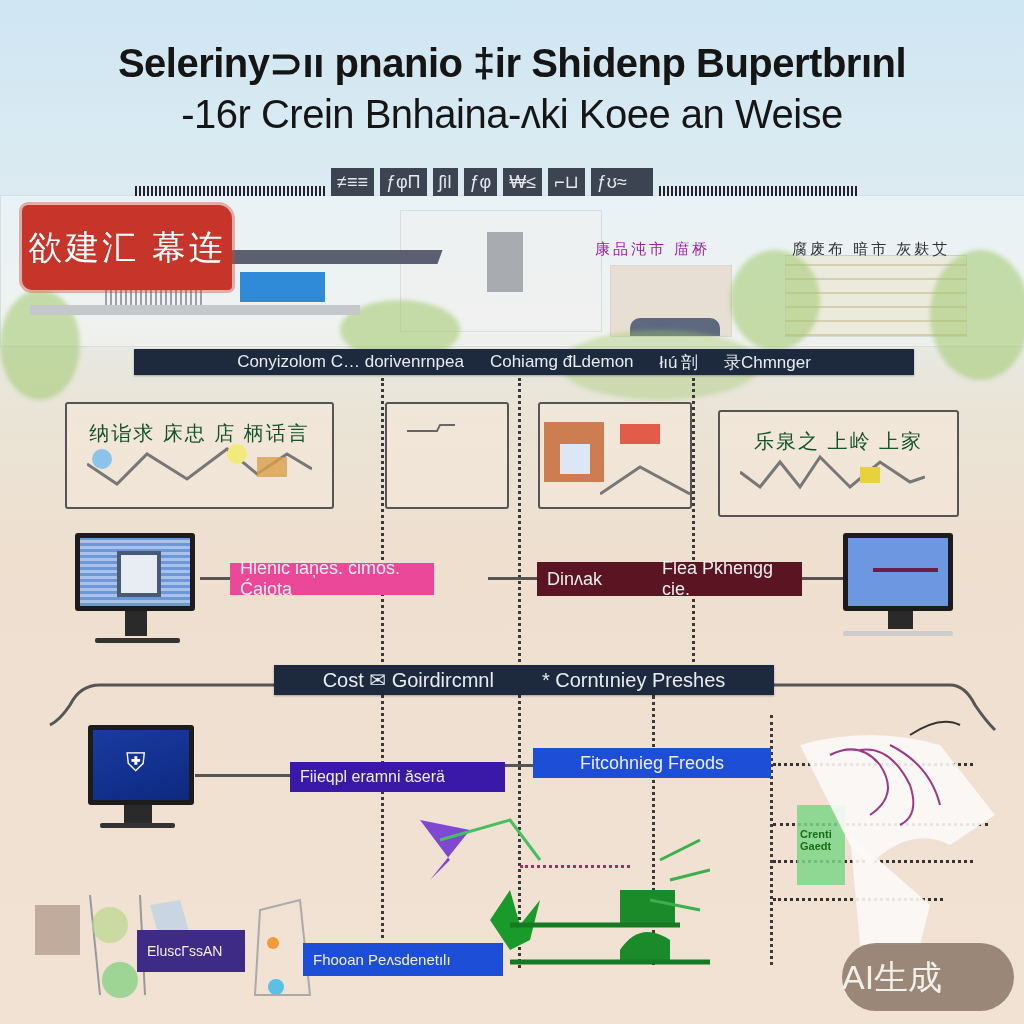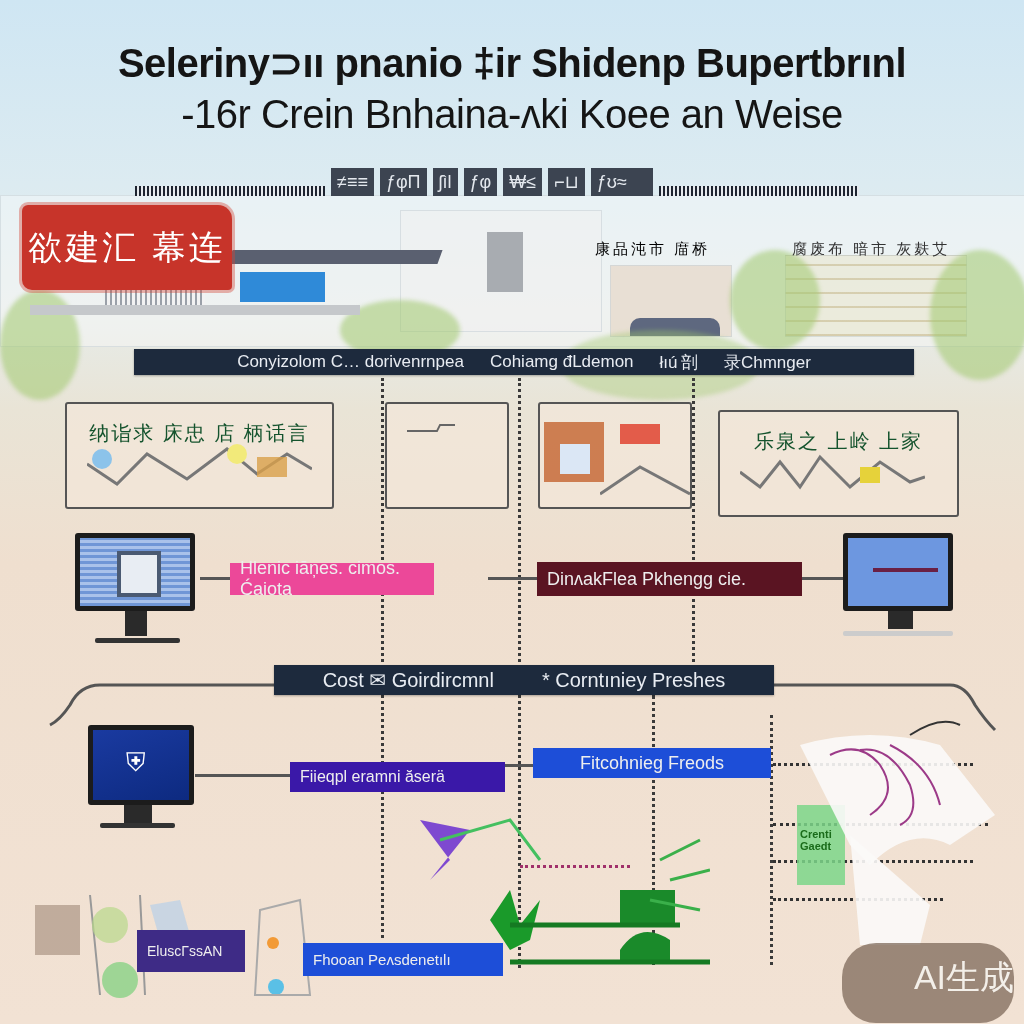--- a/index.html
+++ b/index.html
@@ -52,23 +52,23 @@
     
     .monitor { position: absolute; }
     .monitor .screen { position: absolute; border: 5px solid #1c1c1c; border-radius: 3px; }
     .monitor .neck { position: absolute; background: #2a2a2a; }
     .monitor .foot { position: absolute; background: #333; height: 5px; border-radius: 2px; }
     
     .lbar { position: absolute; color: #eee; font-size: 18px; display: flex; align-items: center; padding-left: 10px; box-sizing: border-box; }
     .conn { position: absolute; height: 3px; background: #555; }
     
     .ai-badge {
-      position: absolute; left: 842px; top: 943px; width: 172px; height: 80px;
+      position: absolute; left: 842px; top: 943px; width: 172px; height: 68px;
       border-radius: 34px; background: rgba(120,100,85,0.72); color: #f3efe9;
-      font-size: 34px; line-height: 68px; text-align: right;
+      font-size: 34px; line-height: 68px; text-align: left;
     }
     .hdots { position: absolute; height: 0; border-top: 3px dotted #333; }
   </style>
 </head>
 <body>
 
 <div class="title-line t1">Seleriny⊃ıı pnanio ‡ir Shidenp Bupertbrınl</div>
 <div class="title-line t2">-16r Crein Bnhaina-ʌki Koee an Weise</div>
 
 <div class="abs skyline" style="left:0;top:195px;width:1024px;height:150px;"></div>
@@ -76,21 +76,21 @@
 <div class="abs" style="left:487px;top:232px;width:36px;height:60px;background:#8a8f96;opacity:0.7"></div>
 <div class="abs skyline" style="left:610px;top:265px;width:120px;height:70px;background:rgba(230,215,200,0.7)"></div>
 <div class="abs" style="left:630px;top:318px;width:90px;height:18px;background:#3b4a6a;border-radius:10px 10px 0 0;opacity:0.8"></div>
 <div class="abs skyline" style="left:785px;top:255px;width:180px;height:80px;background:repeating-linear-gradient(0deg,rgba(190,170,110,0.5) 0 2px,rgba(230,225,190,0.4) 2px 14px)"></div>
 <div class="abs tree" style="left:730px;top:250px;width:90px;height:100px;"></div>
 <div class="abs tree" style="left:930px;top:250px;width:100px;height:130px;"></div>
 <div class="abs tree" style="left:340px;top:300px;width:120px;height:60px;"></div>
 <div class="abs tree" style="left:0px;top:290px;width:80px;height:110px;"></div>
 <div class="abs tree" style="left:560px;top:330px;width:200px;height:70px;opacity:0.7"></div>
 
-<div class="abs" style="left:595px;top:240px;font-size:15px;color:#000000;letter-spacing:3px;">康品沌市 庿桥</div>
+<div class="abs" style="left:595px;top:240px;font-size:15px;color:#a21caf;letter-spacing:3px;">康品沌市 庿桥</div>
 <div class="abs" style="left:792px;top:240px;font-size:15px;color:#333;letter-spacing:3px;">腐废布 暗市 灰麸艾</div>
 
 <div class="tile-row">
   <div class="stripe" style="width:190px;"></div>
   <div class="tile">≠≡≡</div>
   <div class="tile">ƒφΠ</div>
   <div class="tile">ʃìl</div>
   <div class="tile">ƒφ</div>
   <div class="tile">₩≤</div>
   <div class="tile">⌐⊔</div>
@@ -151,21 +151,21 @@
 
 <div class="monitor" style="left:75px;top:533px;width:125px;height:115px;">
   <div class="screen" style="left:0;top:0;width:110px;height:68px;background:repeating-linear-gradient(0deg,#6f96d6 0 3px,#a9c2ea 3px 6px);"></div>
   <div class="abs" style="left:42px;top:18px;width:36px;height:38px;background:#e8edf3;border:4px solid #4a5a72"></div>
   <div class="neck" style="left:50px;top:78px;width:22px;height:25px;"></div>
   <div class="foot" style="left:20px;top:105px;width:85px;"></div>
 </div>
 <div class="conn" style="left:200px;top:577px;width:30px;"></div>
 <div class="lbar" style="left:230px;top:563px;width:204px;height:32px;background:#ec4899;">Hlenic iāņes. cimos. Ćaiota</div>
 <div class="conn" style="left:488px;top:577px;width:50px;"></div>
-<div class="lbar" style="left:537px;top:562px;width:265px;height:34px;background:#5a1422;">
+<div class="lbar" style="left:537px;top:562px;width:265px;height:34px;background:#5a1422;gap:60px;">
   <span>Dinʌak</span>
   <span>Flea Pkhengg cie.</span>
 </div>
 <div class="conn" style="left:802px;top:577px;width:42px;"></div>
 <div class="monitor" style="left:843px;top:533px;width:115px;height:110px;">
   <div class="screen" style="left:0;top:0;width:100px;height:68px;background:#6d97e0;"></div>
   <div class="abs" style="left:30px;top:35px;width:65px;height:4px;background:#6a2044"></div>
   <div class="neck" style="left:45px;top:78px;width:25px;height:18px;"></div>
   <div class="foot" style="left:0;top:98px;width:110px;background:#ccc;"></div>
 </div>

